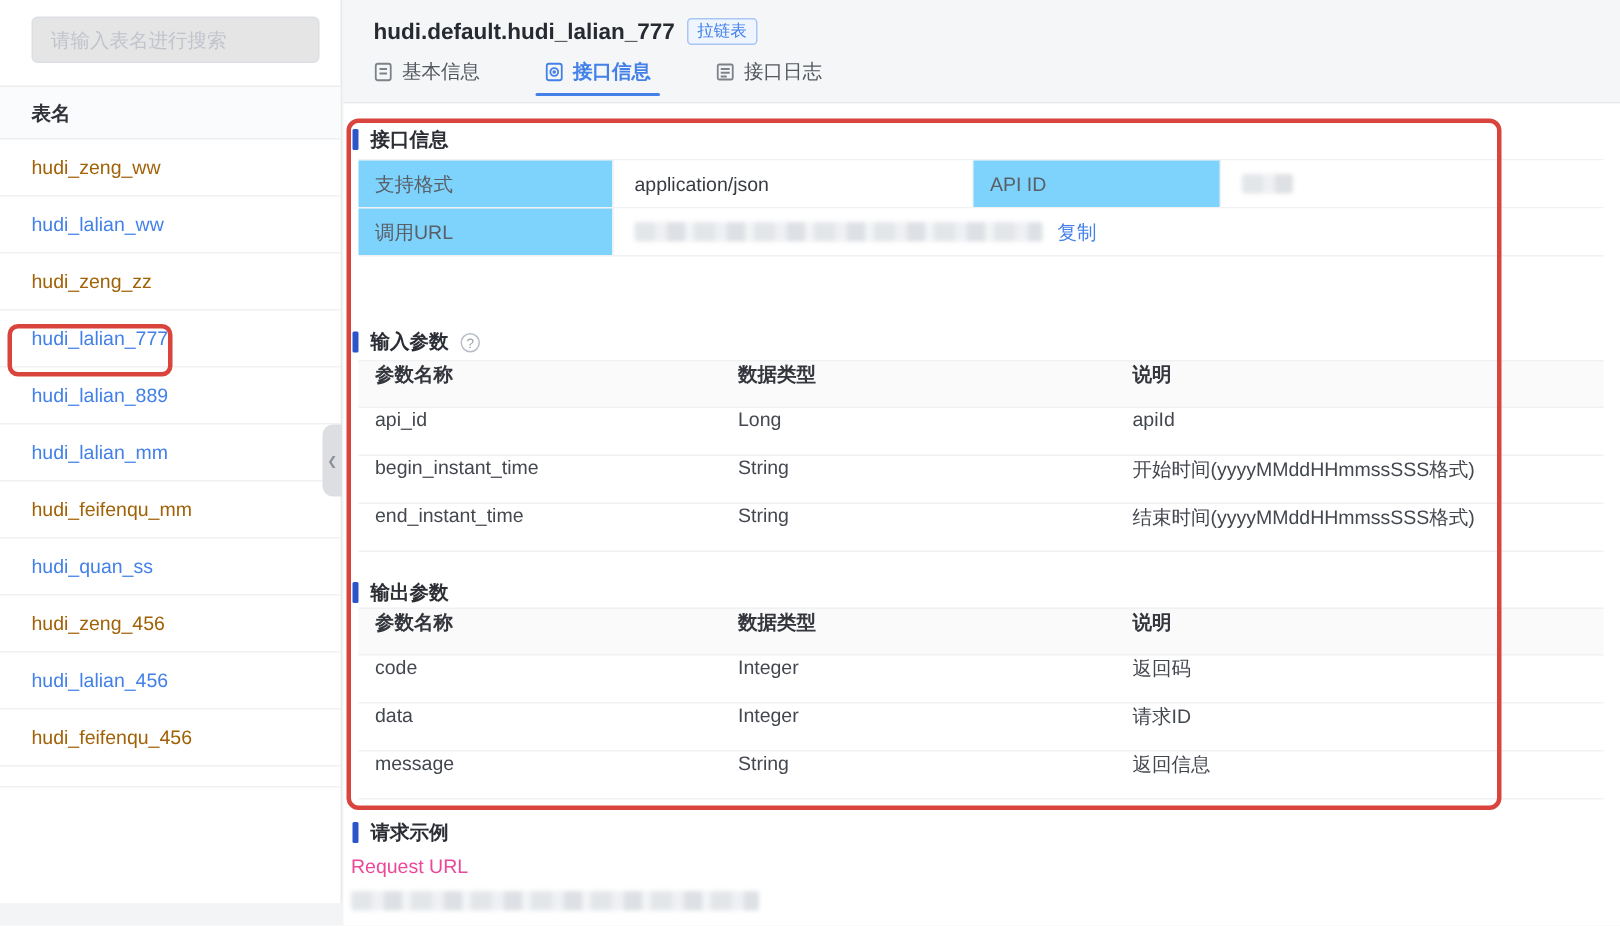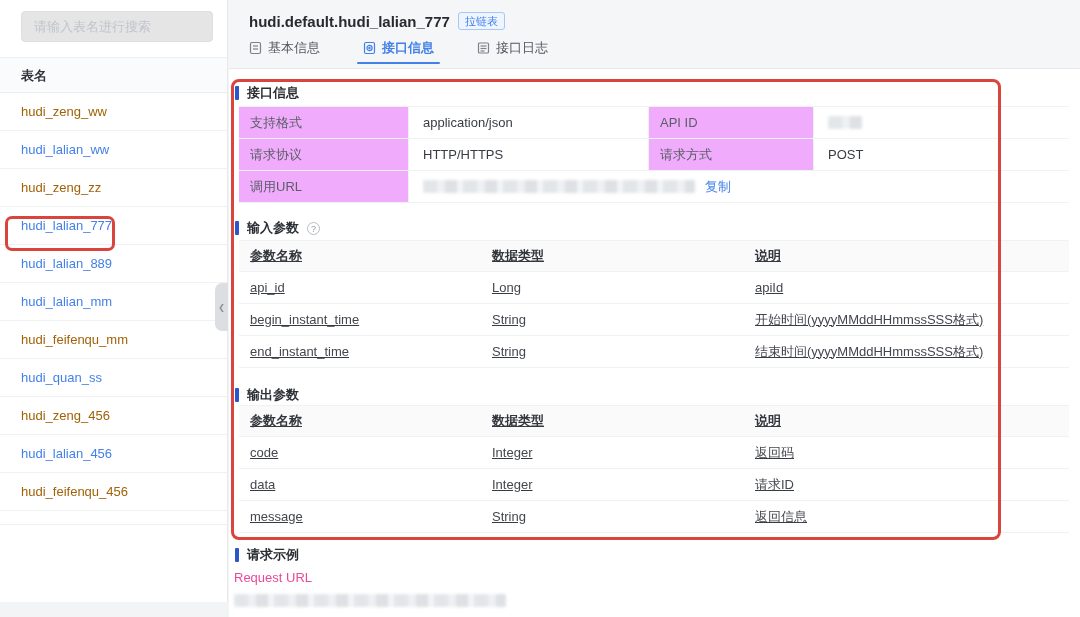--- a/index.html
+++ b/index.html
@@ -73,29 +73,29 @@
   .help-icon {
     width:13px; height:13px; border:1px solid #b9bec6; border-radius:50%;
     color:#9aa0a8; font-size:9px; line-height:12px; text-align:center; font-weight:normal;
     display:inline-block;
   }
   
   .info-table { position:absolute; left:10px; width:830px; border-top:1px solid #f0f1f2; }
   .info-row { display:flex; height:32px; border-bottom:1px solid #f0f1f2; align-items:stretch; }
   .cell { display:flex; align-items:center; font-size:13px; }
   .cell.lab {
-    background:#f0abfc; color:#5a5e66; padding-left:11px; border-right:1px solid #f0f1f2;
+    background:#7dd3fc; color:#5a5e66; padding-left:11px; border-right:1px solid #f0f1f2;
   }
   .cell.val { color:#383c42; padding-left:14px; background:#fff; }
   .w-lab1 { width:170px; } .w-val1 { width:240px; border-right:1px solid #f0f1f2; }
   .w-lab2 { width:165px; border-left:0; } .w-val2 { flex:1; }
   .w-valspan { flex:1; gap:10px; }
   
   .param-table { position:absolute; left:10px; width:830px; }
-  .p-row { display:flex; height:32px; align-items:center; border-bottom:1px solid #f0f1f2;text-decoration:underline; }
+  .p-row { display:flex; height:32px; align-items:flex-start; border-bottom:1px solid #f0f1f2; }
   .p-row.head { background:#fafafa; border-top:1px solid #f0f1f2; }
   .p-row.head .pc { font-weight:bold; color:#33363c; }
   .pc { font-size:13px; color:#43474e; padding-left:11px; }
   .pc1 { width:242px; } .pc2 { width:263px; } .pc3 { flex:1; }
   
   .req-label { position:absolute; left:5px; font-size:13px; color:#ec4899; }
   
   .redacted {
     height:13px; border-radius:2px;
     background:repeating-linear-gradient(90deg,#dfe2e6 0 14px,#eceef1 14px 22px,#d8dbe0 22px 34px,#f0f2f4 34px 40px);
@@ -195,26 +195,20 @@
   <div class="info-table" style="top:37px;">
     <div class="info-row">
       <div class="cell lab w-lab1">支持格式</div>
       <div class="cell val w-val1">application/json</div>
       <div class="cell lab w-lab2">API ID</div>
       <div class="cell val w-val2">
         <span class="redacted" style="width:34px;"></span>
       </div>
     </div>
     <div class="info-row">
-      <div class="cell lab w-lab1">请求协议</div>
-      <div class="cell val w-val1">HTTP/HTTPS</div>
-      <div class="cell lab w-lab2">请求方式</div>
-      <div class="cell val w-val2">POST</div>
-    </div>
-    <div class="info-row">
       <div class="cell lab w-lab1">调用URL</div>
       <div class="cell val w-valspan">
         <span class="redacted" style="width:272px;"></span>
         <span class="copy-link">复制</span>
       </div>
     </div>
   </div>
 
   <div class="sec-title" style="top:150px;">
     <span class="sec-bar"></span>

